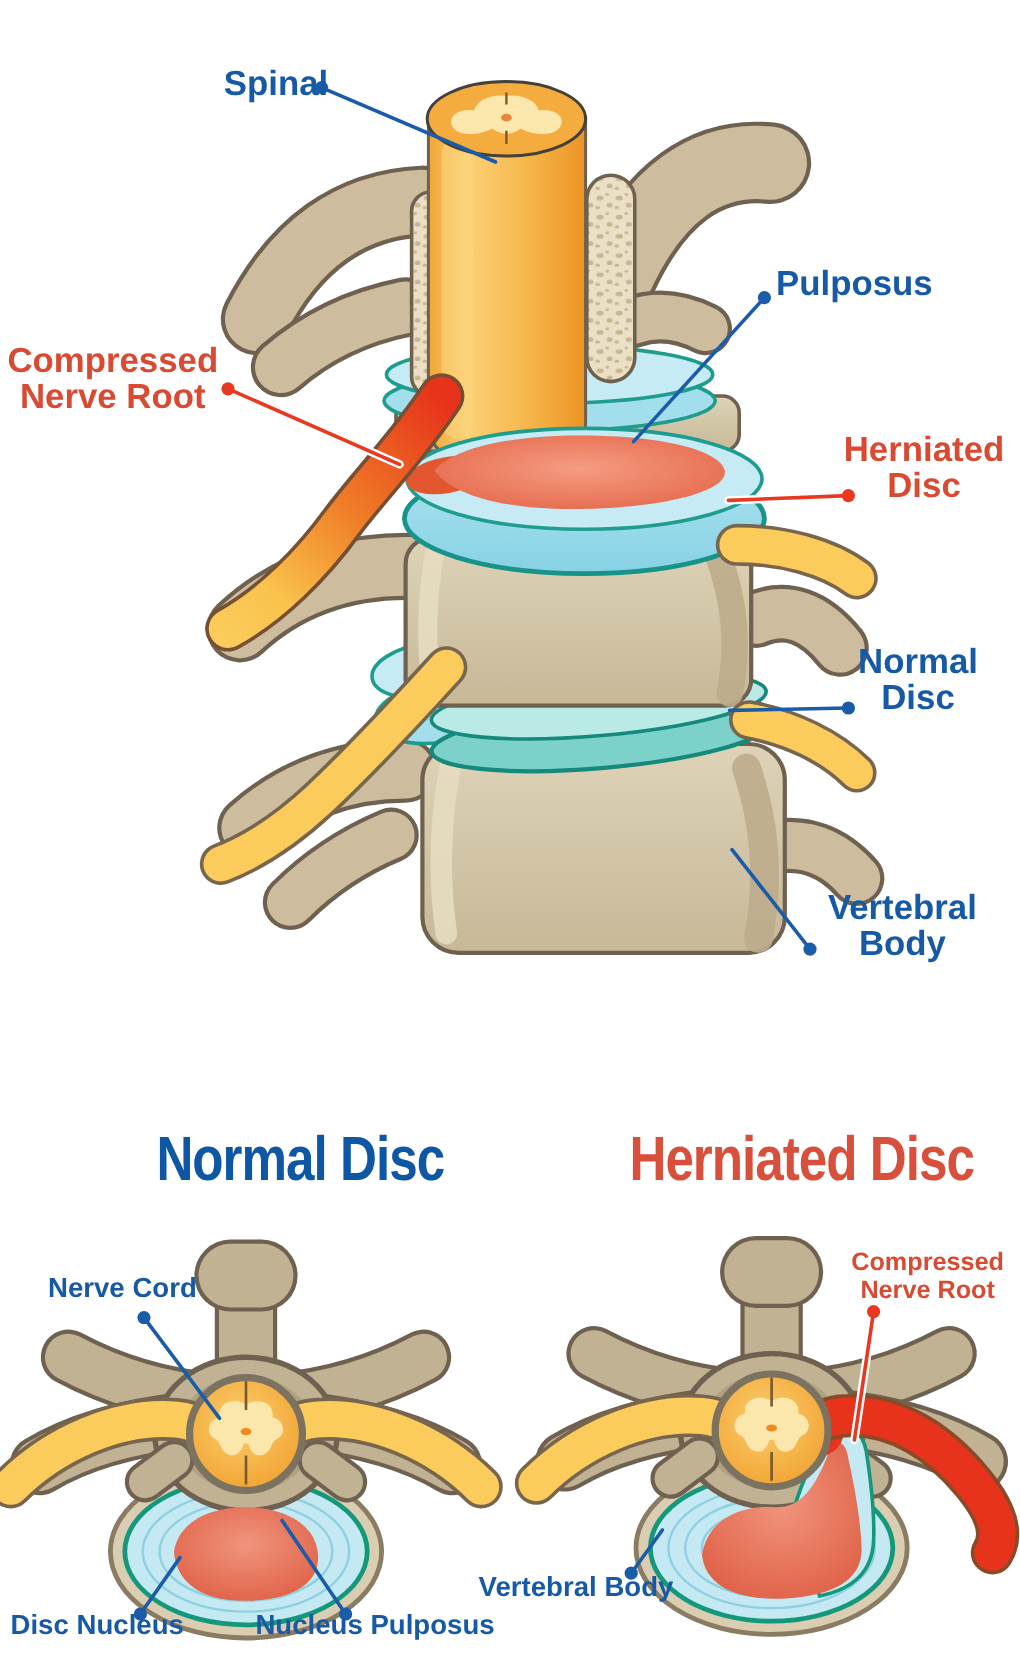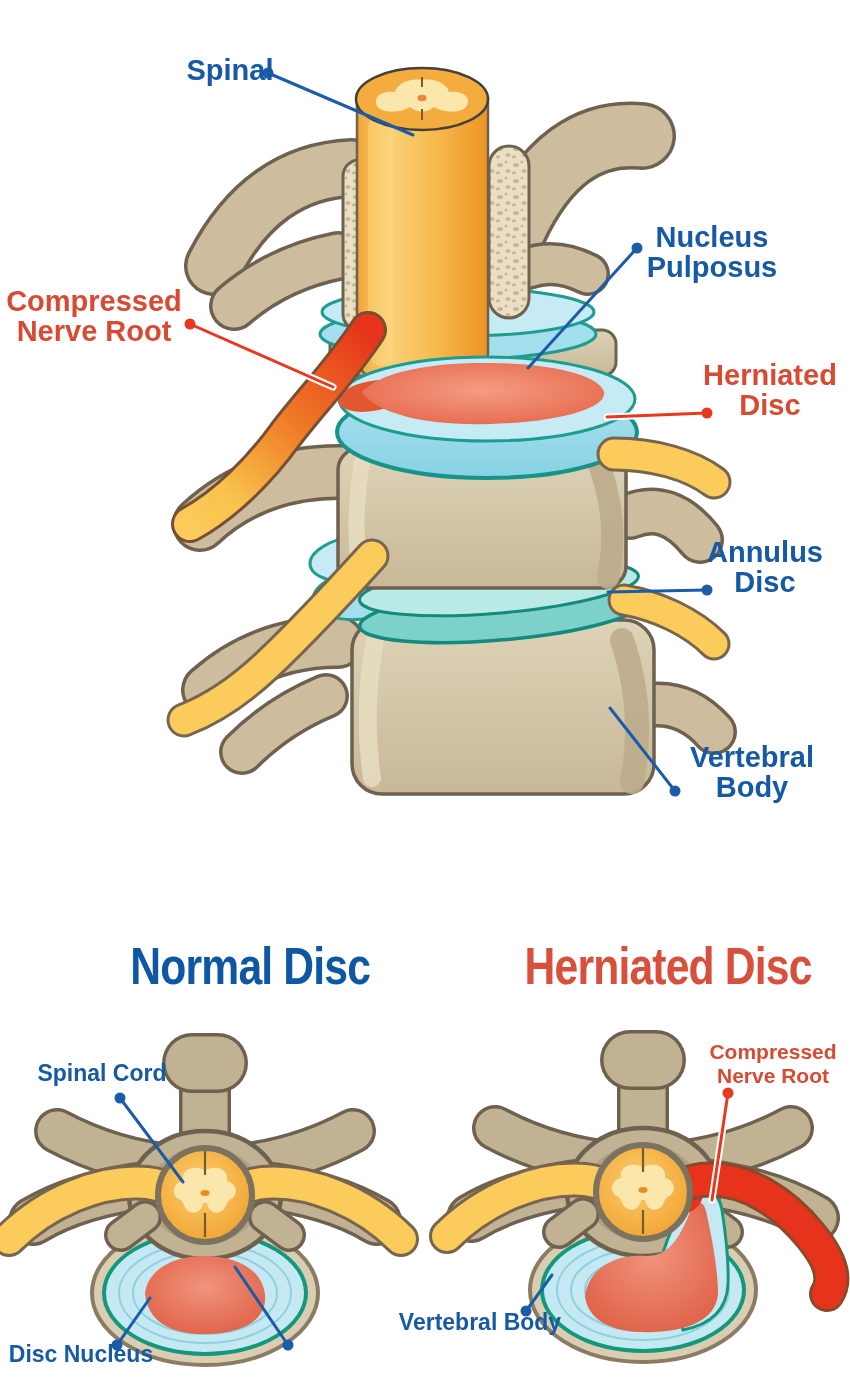--- a/index.html
+++ b/index.html
@@ -313,52 +313,54 @@
     <g>
       <path class="lead" stroke="#1A5CA8" stroke-width="3" d="M526,441 L552,405"></path>
         <circle cx="526" cy="441" r="5.5" fill="#1A5CA8"></circle>
     </g>
   </svg>
 
   <div class="lab lab-top blue" style="left:148px;top:55px;width:164px;">
     <div>Spinal</div>
   </div>
   <div class="lab lab-top blue" style="left:612px;top:222px;width:200px;">
-    <div>Nucleus</div>
     <div>Pulposus</div>
   </div>
   <div class="lab lab-top red" style="left:0px;top:286px;width:188px;">
     <div>Compressed</div>
     <div>Nerve Root</div>
   </div>
   <div class="lab lab-top red" style="left:688px;top:360px;width:164px;">
     <div>Herniated</div>
     <div>Disc</div>
   </div>
   <div class="lab lab-top blue" style="left:690px;top:537px;width:150px;">
-    <div>Annulus</div>
+    <div>Normal</div>
     <div>Disc</div>
   </div>
   <div class="lab lab-top blue" style="left:652px;top:742px;width:200px;">
     <div>Vertebral</div>
     <div>Body</div>
   </div>
 
   <div class="heading hblue" style="left:52px;top:936px;width:396px;">
     <span class="cond">Normal Disc</span>
   </div>
   <div class="heading hred" style="left:470px;top:936px;width:396px;">
     <span class="cond">Herniated Disc</span>
   </div>
 
   <div class="lab lab-sm blue" style="left:18px;top:1061px;width:168px;">
-    <div>Spinal Cord</div>
+    <div>Nerve Cord</div>
   </div>
   <div class="lab lab-sm blue" style="left:0px;top:1342px;width:162px;">
     <div>Disc Nucleus</div>
+  </div>
+  <div class="lab lab-sm blue" style="left:210px;top:1342px;width:205px;">
+    <div>Nucleus Pulposus</div>
   </div>
   <div class="lab lab-sm2 red" style="left:693px;top:1040px;width:160px;">
     <div>Compressed</div>
     <div>Nerve Root</div>
   </div>
   <div class="lab lab-sm blue" style="left:396px;top:1310px;width:168px;">
     <div>Vertebral Body</div>
   </div>
 
 </div>

